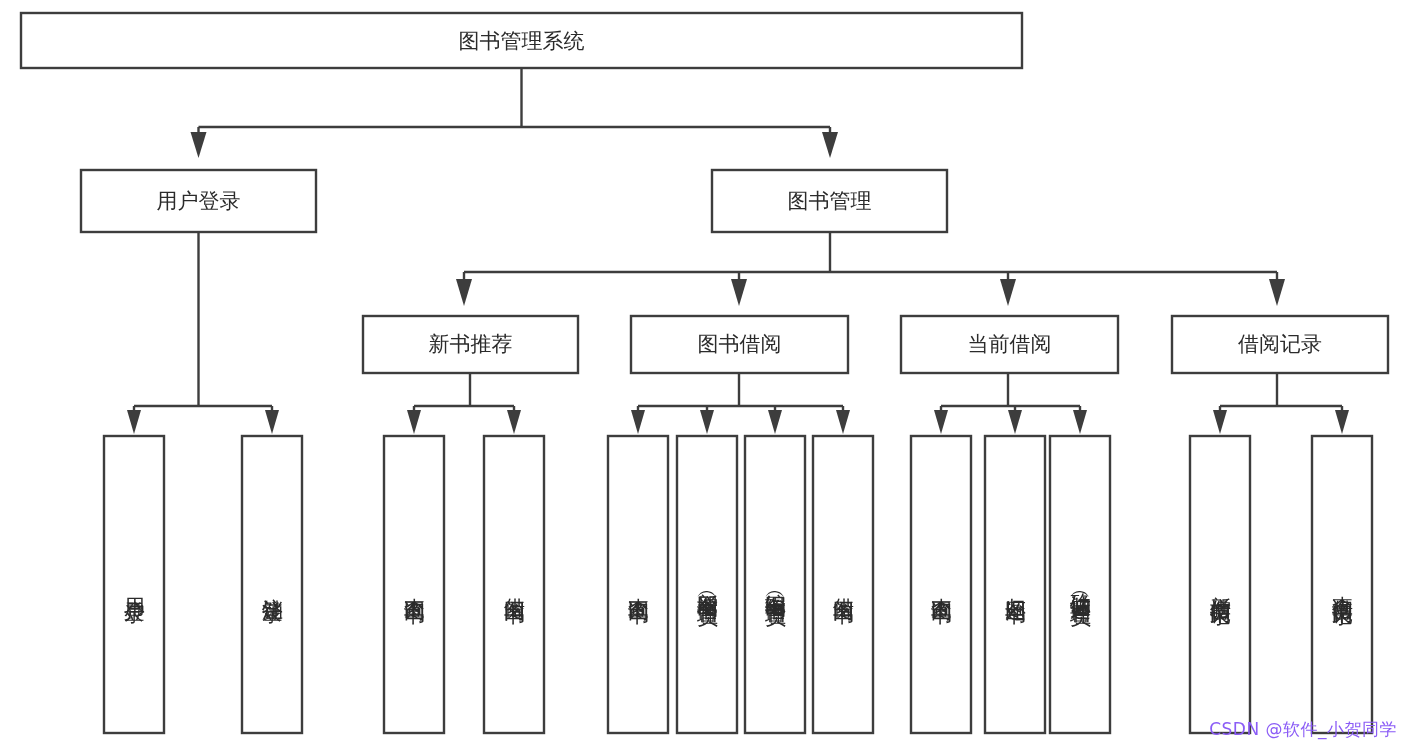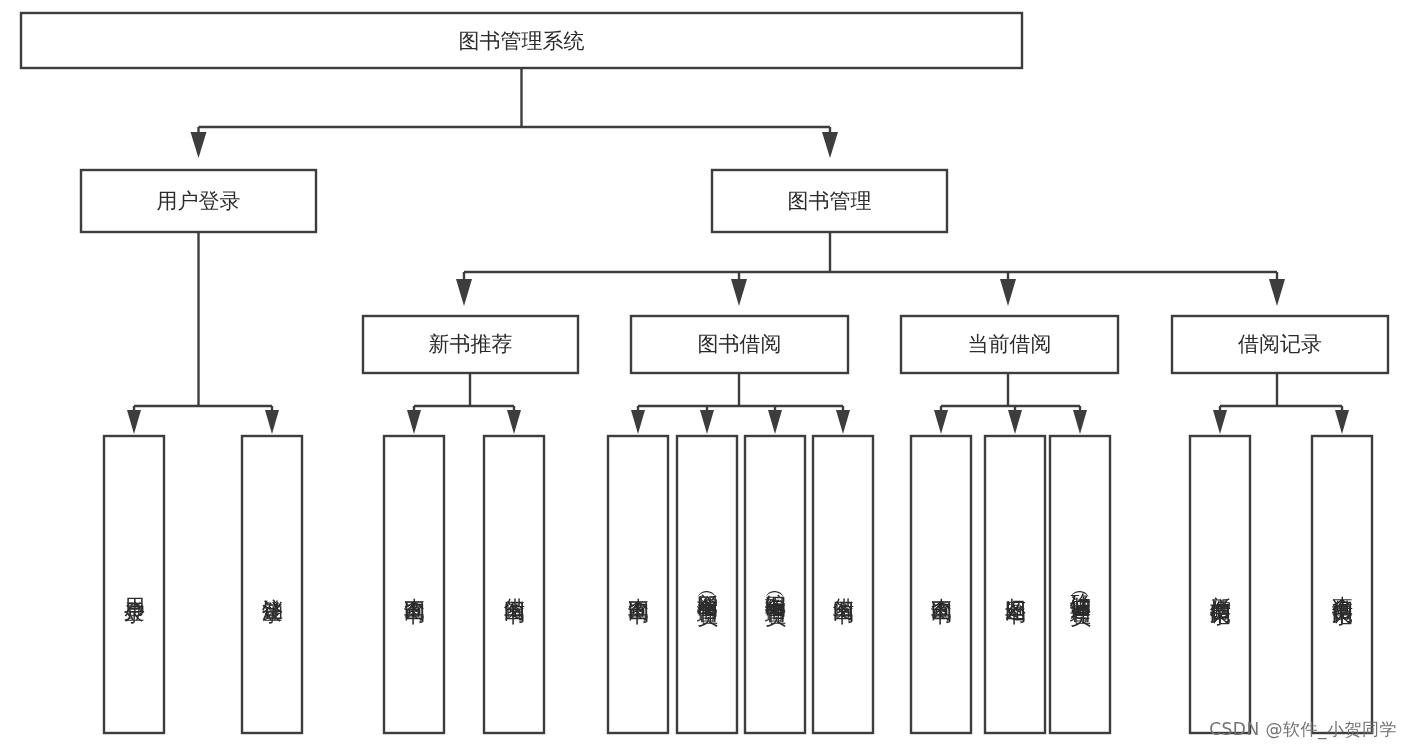--- a/index.html
+++ b/index.html
@@ -64,21 +64,21 @@
     text-align: center;
     white-space: nowrap;
     pointer-events: none;
   }
   .watermark {
     position: absolute;
     right: 8px;
     bottom: 6px;
     font-family: "DejaVu Sans", "Liberation Sans", sans-serif;
     font-size: 17px;
-    color: #737373;
+    color: #8b5cf6;
     white-space: nowrap;
     letter-spacing: 0.5px;
   }
 </style>
 </head>
 <body>
 
 <div id="diagram-root">
 
   <svg id="flow" viewBox="0 0 1405 747">

